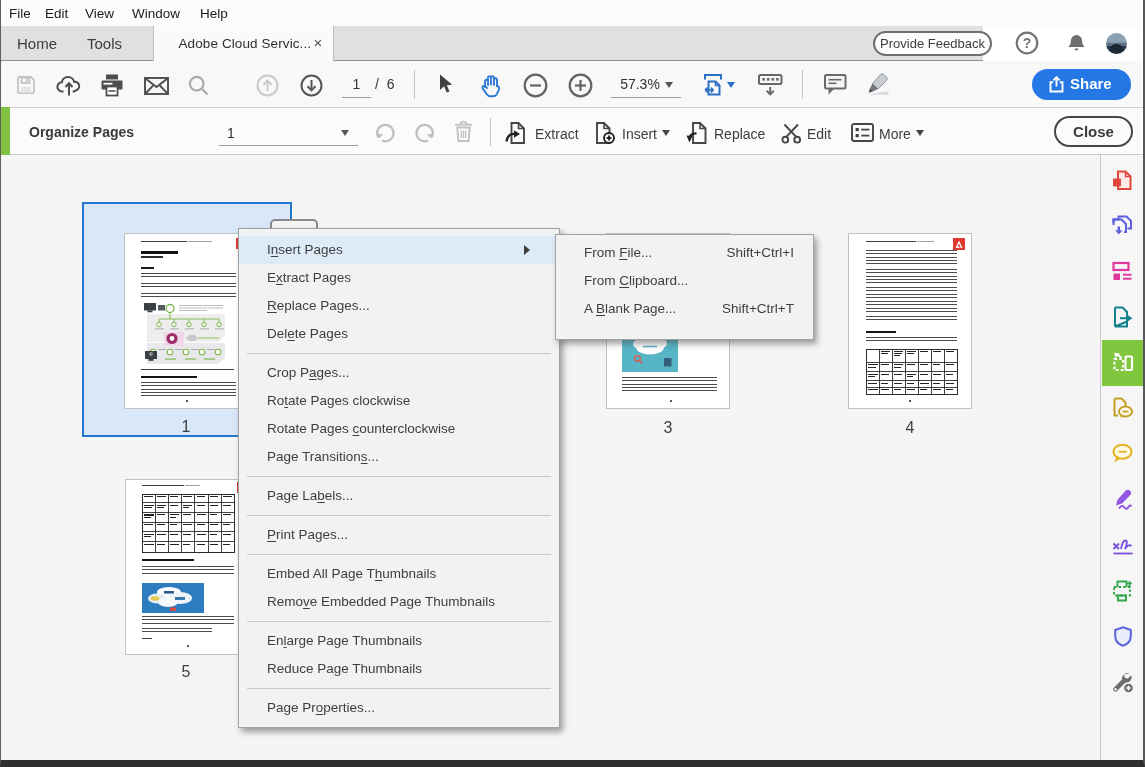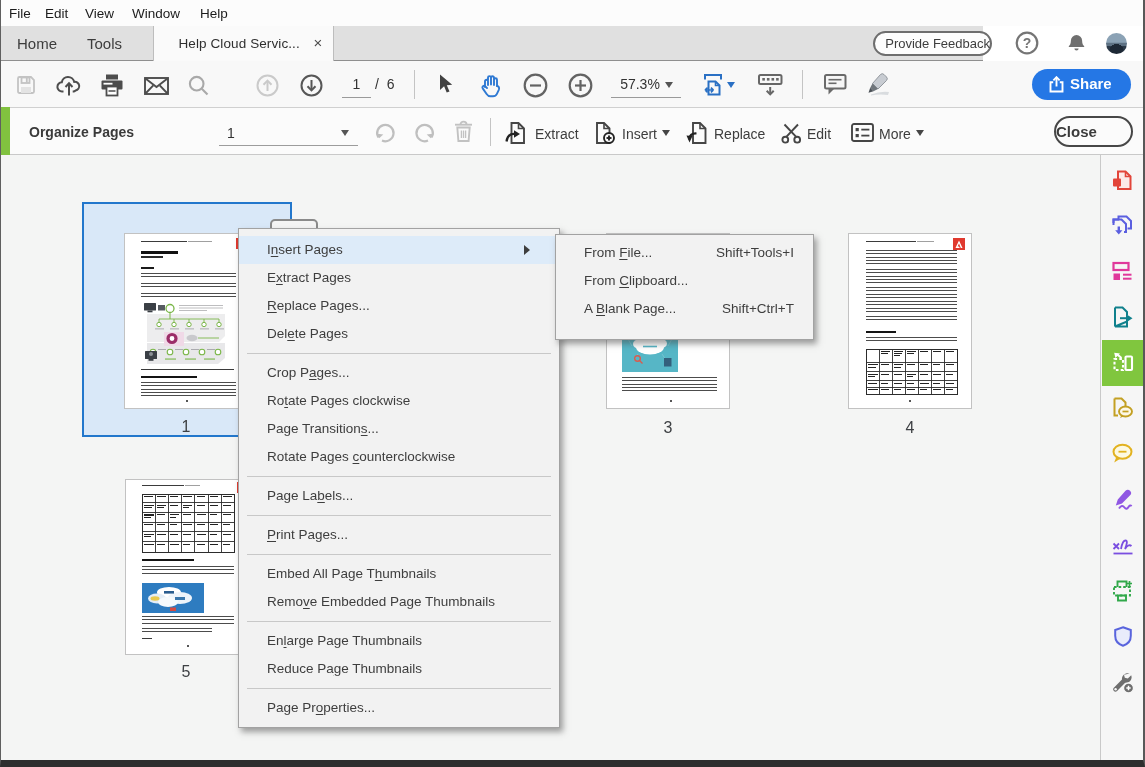--- a/index.html
+++ b/index.html
@@ -10,33 +10,33 @@
   #menubar { left:0; top:0; width:1145px; height:26px; background:#fcfcfc; }
   #menubar span { position:absolute; top:5.5px; font-size:13.5px; color:#1b1b1b; }
   
   #tabbar { left:0; top:26px; width:983px; height:35px; background:#e0e0e0; border-bottom:1px solid #8f8f8f; }
   #tabbar .tabtxt { position:absolute; top:9px; font-size:15px; color:#3c3c3c; }
   #activetab { position:absolute; left:152.5px; top:0px; width:181px; height:35px; background:#fafafa;
     border-left:1px solid #bdbdbd; border-right:1px solid #bdbdbd; }
   #activetab .t { position:absolute; left:25px; top:10px; font-size:13.5px; letter-spacing:.1px; color:#2f2f2f; }
   #activetab .x { position:absolute; left:160px; top:8px; font-size:15px; color:#4c4c4c; }
   #feedback { position:absolute; left:873px; top:4.5px; width:119px; height:25px; border:2px solid #6e6e6e;
-    border-radius:13px; background:#fdfdfd; text-align:right; font-size:13px; color:#3d3d3d; line-height:21px; }
+    border-radius:13px; background:#fdfdfd; text-align:center; font-size:13px; color:#3d3d3d; line-height:21px; }
   
   #toolbar { left:0; top:61px; width:1145px; height:47px; background:#f8f8f8; border-bottom:1px solid #d0d0d0; }
   .vsep { position:absolute; width:1px; background:#c4c4c4; }
   #share { position:absolute; left:1032px; top:8px; width:99px; height:31px; background:#2577e5; border-radius:16px; }
   #share .s { position:absolute; left:38px; top:6px; color:#fff; font-size:15px; font-weight:bold; }
   
   #orgbar { left:0; top:108px; width:1145px; height:47px; background:#fbfbfb; border-bottom:1px solid #c9c9c9; }
   #greenbar { position:absolute; left:0; top:-1px; width:10px; height:48px; background:#81c23f; }
   #orgtitle { position:absolute; left:29px; top:16px; font-size:14px; font-weight:bold; color:#3a3a3a; }
   .lbl { position:absolute; top:18px; font-size:14px; color:#3d3d3d; }
   #closebtn { position:absolute; left:1054px; top:8px; width:79px; height:31px; border:2px solid #474747;
-    border-radius:16px; font-size:15px; font-weight:bold; color:#3b3b3b; line-height:27px; background:#fbfbfb; }
+    border-radius:16px; text-align:center; font-size:15px; font-weight:bold; color:#3b3b3b; line-height:27px; background:#fbfbfb; }
   
   #content { left:0; top:155px; width:1100px; height:609px; background:#f4f5f4; }
   #sidebar { left:1100px; top:155px; width:45px; height:609px; background:#f6f6f6; border-left:1px solid #c9c9c9; }
   #winborder { left:0; top:0; width:1145px; height:767px; border-left:1px solid #5f5f5f; border-right:2px solid #585858; border-bottom:7px solid #2e2e2e; pointer-events:none; z-index:99; }
   
   #sel { position:absolute; left:82px; top:47px; width:210px; height:235px; background:#d9e8f8; border:2px solid #2277cc; }
   .card { position:absolute; width:124px; height:176px; background:#fff; border:1px solid #c2c2c2; }
   .plabel { position:absolute; font-size:16px; color:#3e4144; width:40px; text-align:center; }
   
   #menu { position:absolute; left:238px; top:228px; width:322px; background:#f2f2f2; border:1px solid #a2a2a2;
@@ -64,21 +64,21 @@
   <span style="left:9px">File</span>
     <span style="left:45px">Edit</span>
     <span style="left:85px">View</span>
   <span style="left:132px">Window</span>
     <span style="left:200px">Help</span>
 </div>
 <div class="abs" id="tabbar">
   <span class="tabtxt" style="left:17px">Home</span>
   <span class="tabtxt" style="left:87px">Tools</span>
   <div id="activetab">
-      <span class="t">Help Cloud Servic...</span>
+      <span class="t">Adobe Cloud Servic...</span>
       <span class="x">×</span>
     </div>
   <div id="feedback">Provide Feedback</div>
   <svg class="abs" style="left:1015px;top:5px" width="24" height="24" viewBox="0 0 24 24">
     <circle cx="12" cy="12" r="10.3" fill="none" stroke="#757575" stroke-width="2.2"></circle>
     <text x="12" y="17" font-size="14" font-weight="bold" fill="#757575" text-anchor="middle" font-family="Liberation Sans">?</text>
   </svg>
   <svg class="abs" style="left:1067px;top:7.5px" width="19" height="19" viewBox="0 0 19 19">
     <path d="M9.5,1 a5.6,5.6 0 0 1 5.6,5.6 c0,3.2 .9,4.7 2.1,5.7 v.7 H1.8 v-.7 c1.2,-1 2.1,-2.5 2.1,-5.7 A5.6,5.6 0 0 1 9.5,1 Z" fill="#6f6f6f"></path>
     <path d="M7.4,14.5 a2.1,2.1 0 0 0 4.2,0 Z" fill="#6f6f6f"></path>
@@ -599,33 +599,33 @@
 </div>
 <div id="hoverbtn"></div>
 <div id="menu">
   <div class="mi hl">I<u>n</u>sert Pages<span class="arr"></span></div>
   <div class="mi">E<u>x</u>tract Pages</div>
   <div class="mi"><u>R</u>eplace Pages...</div>
   <div class="mi">Del<u>e</u>te Pages</div>
   <div class="msep"></div>
   <div class="mi">Crop P<u>a</u>ges...</div>
   <div class="mi">Ro<u>t</u>ate Pages clockwise</div>
+  <div class="mi">Rotate Pages <u>c</u>ounterclockwise</div>
   <div class="mi">Page Transition<u>s</u>...</div>
-  <div class="mi">Rotate Pages <u>c</u>ounterclockwise</div>
   <div class="msep"></div>
   <div class="mi">Page La<u>b</u>els...</div>
   <div class="msep"></div>
   <div class="mi"><u>P</u>rint Pages...</div>
   <div class="msep"></div>
   <div class="mi">Embed All Page T<u>h</u>umbnails</div>
   <div class="mi">Remo<u>v</u>e Embedded Page Thumbnails</div>
   <div class="msep"></div>
   <div class="mi">En<u>l</u>arge Page Thumbnails</div>
   <div class="mi">Reduce Pa<u>g</u>e Thumbnails</div>
   <div class="msep"></div>
   <div class="mi">Page Pr<u>o</u>perties...</div>
 </div>
 <div id="submenu">
-  <div class="mi">From <u>F</u>ile...<span class="short">Shift+Tools+I</span></div>
+  <div class="mi">From <u>F</u>ile...<span class="short">Shift+Ctrl+I</span></div>
   <div class="mi">From <u>C</u>lipboard...</div>
   <div class="mi">A <u>B</u>lank Page...<span class="short">Shift+Ctrl+T</span></div>
 </div>
 <div class="abs" id="winborder"></div>
 
 </body></html>

